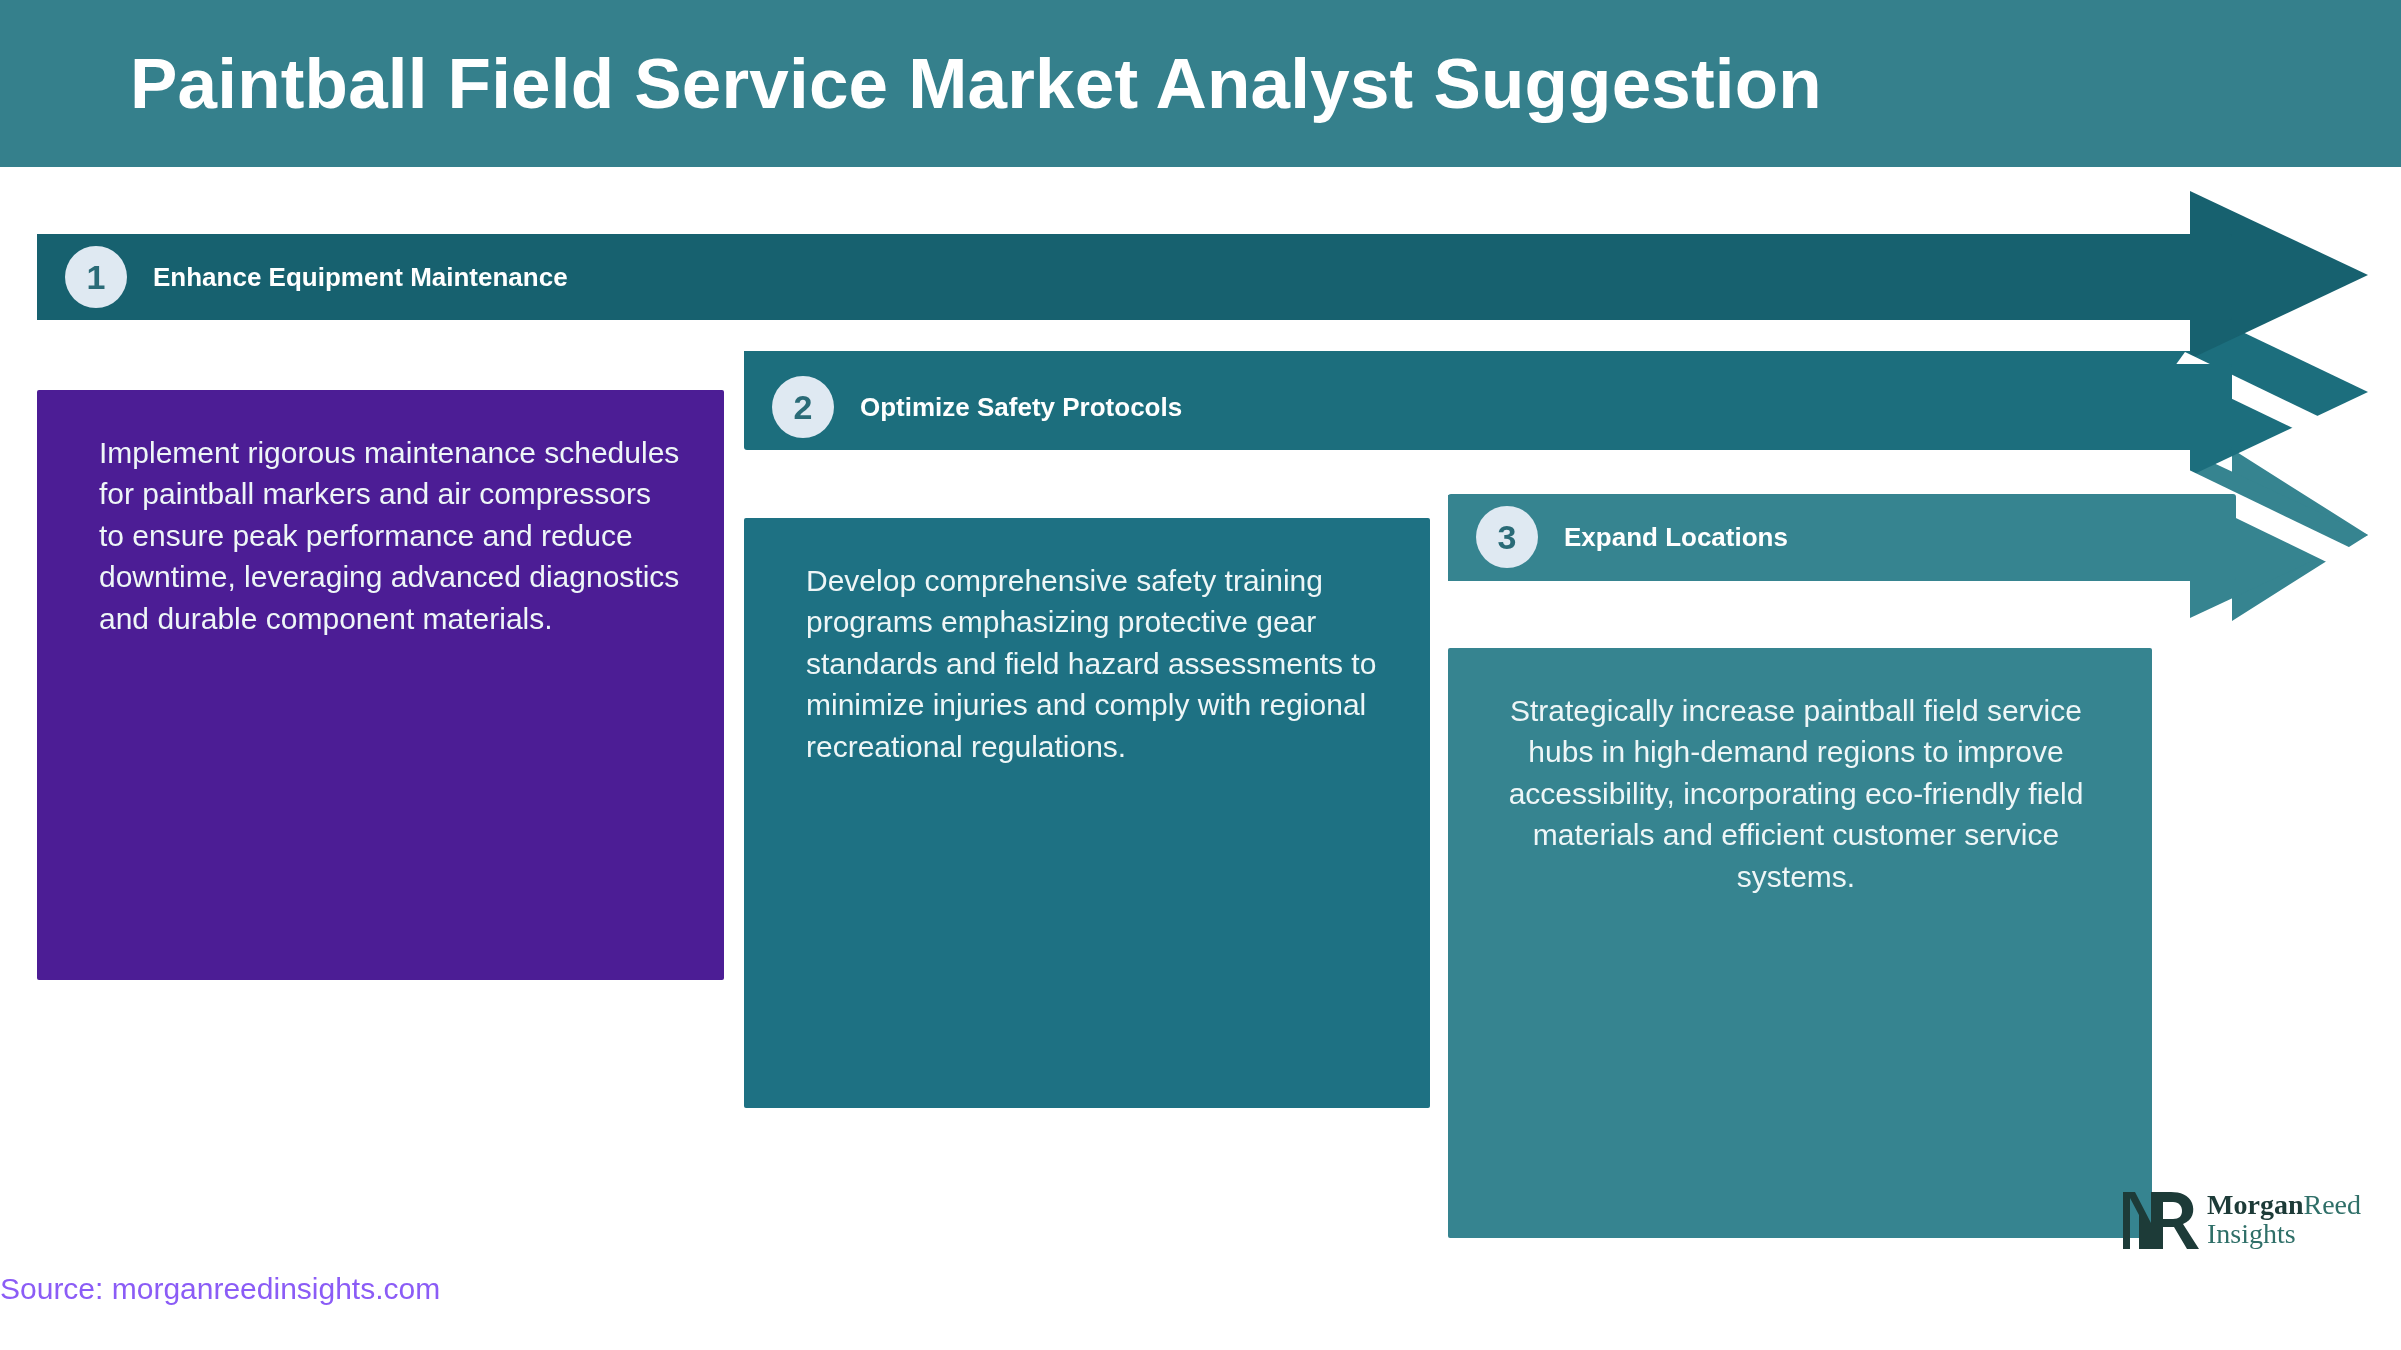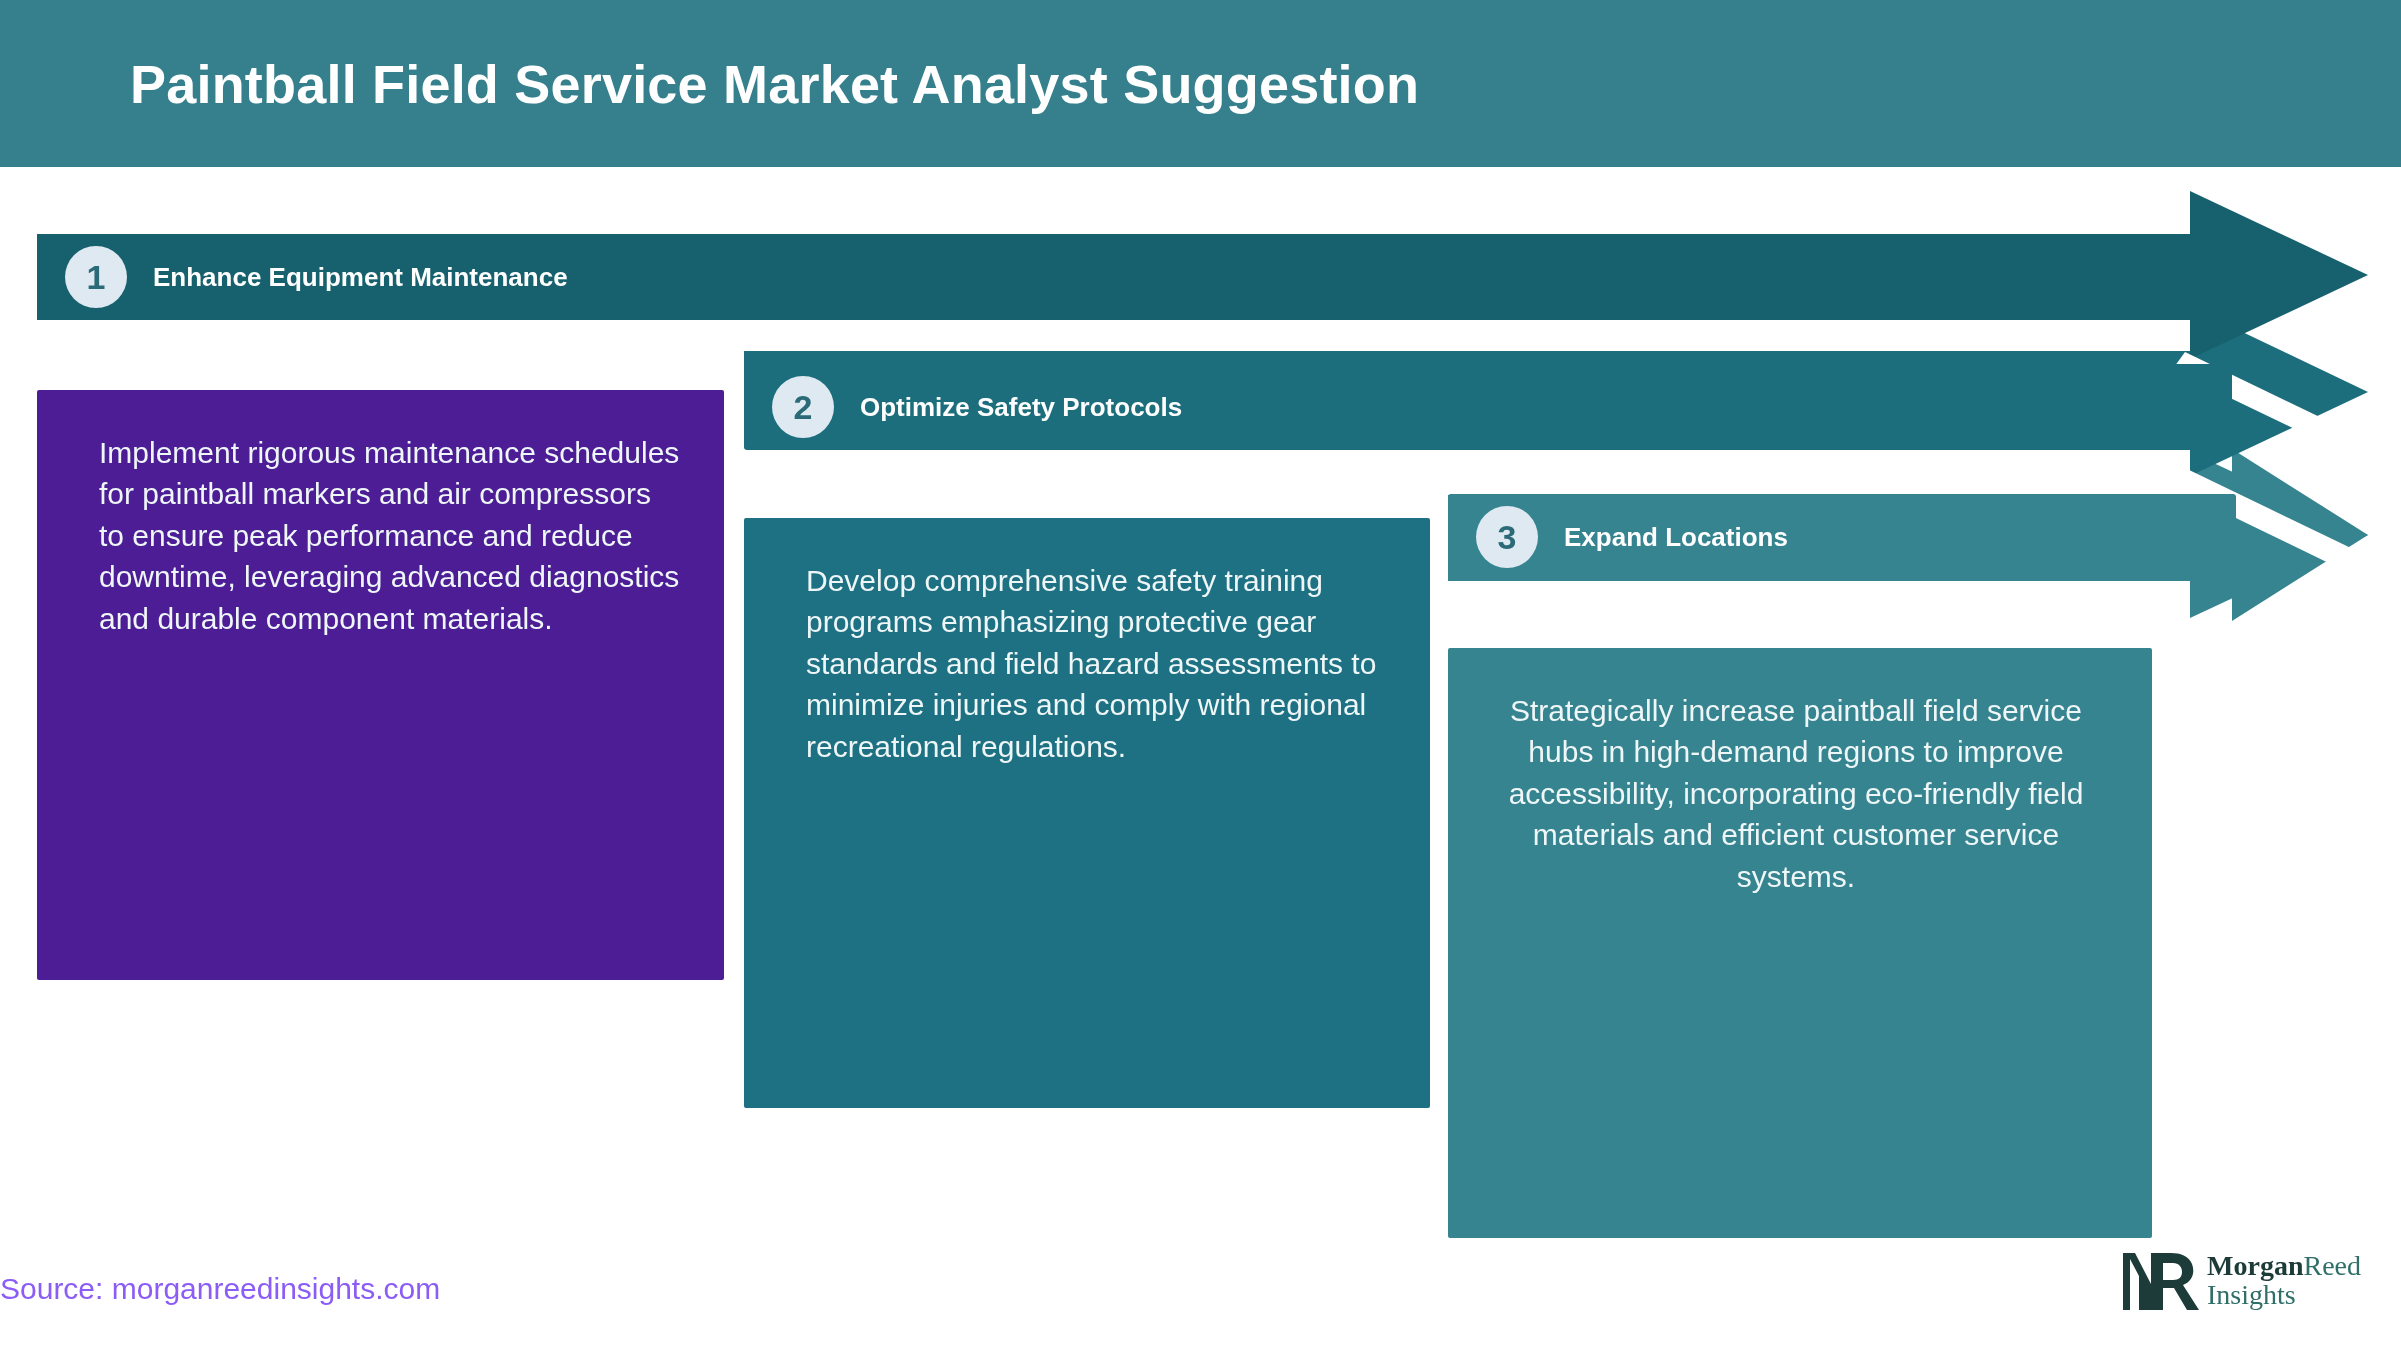--- a/index.html
+++ b/index.html
@@ -14,21 +14,21 @@
 
   
   .header{
     position:absolute;left:0;top:0;width:2401px;height:167px;
     background:#35808c;
     display:flex;align-items:center;
   }
   .header-title{
     margin-left:130px;
     color:#ffffff;
-    font-size:54px;
+    font-size:71px;
     font-weight:bold;
     letter-spacing:0.2px;
     white-space:nowrap;
   }
 
   
   .arrow-layer{position:absolute;left:0;top:0;width:2401px;height:1350px;pointer-events:none;}
 
   
   .band{
@@ -71,21 +71,21 @@
 
   
   .source{
     position:absolute;
     left:0;top:1272px;width:2098px;
     color:#8b5cf6;
     font-size:30px;
   }
   .logo{
     position:absolute;
-    right:40px;top:1250px;
+    right:40px;top:1189px;
     display:flex;align-items:center;gap:8px;
   }
   .logo-mark{width:78px;height:62px;flex:0 0 auto;}
   .logo-words{display:flex;flex-direction:column;line-height:1.02;}
   .logo-top{font-family:"Liberation Serif", serif;font-size:28px;font-weight:bold;color:#1d3b38;white-space:nowrap;}
   .logo-top .reed{font-weight:normal;color:#2f6f68;}
   .logo-bottom{font-family:"Liberation Serif", serif;font-size:28px;color:#2f6f68;}
 </style>
 </head>
 <body>

